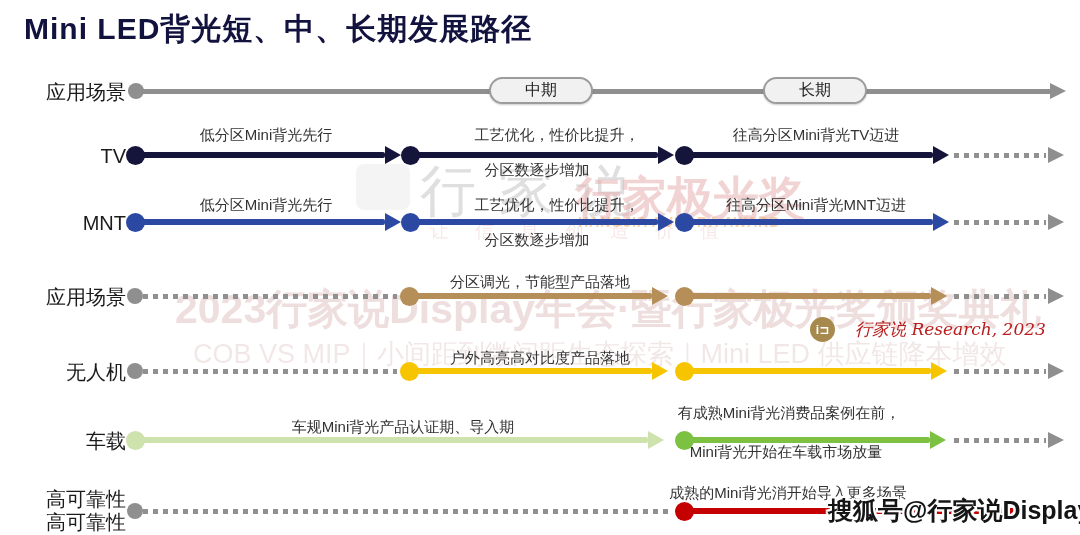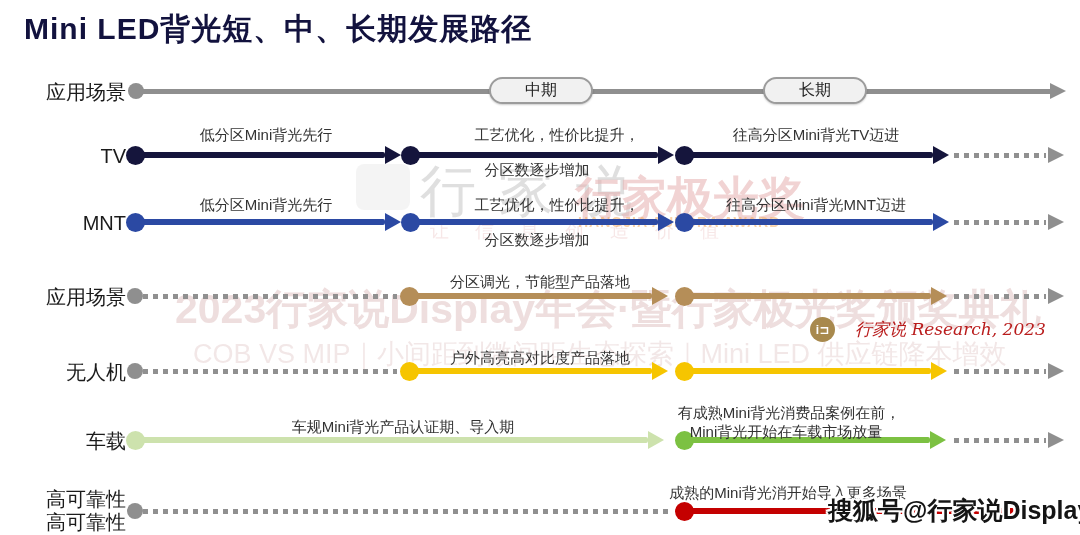--- a/index.html
+++ b/index.html
@@ -141,21 +141,21 @@
   <div class="dot bg-ltgreen" style="left:126px;top:431px;"></div>
   <div class="hline bg-ltgreen" style="left:135px;top:437px;width:513px;"></div>
   <div class="ah bl-ltgreen" style="left:648px;top:431px;"></div>
   <div class="dot bg-green" style="left:675px;top:431px;"></div>
   <div class="hline bg-green" style="left:685px;top:437px;width:245px;"></div>
   <div class="ah bl-green" style="left:930px;top:431px;"></div>
   <div class="dotline" style="left:954px;top:438px;width:92px;"></div>
   <div class="gah" style="left:1048px;top:432px;"></div>
   <div class="seglabel" style="left:403px;top:418px;">车规Mini背光产品认证期、导入期</div>
   <div class="seglabel" style="left:789px;top:404px;">有成熟Mini背光消费品案例在前，</div>
-  <div class="seglabel" style="left:786px;top:423px;">Mini背光开始在车载市场放量</div>
+  <div class="seglabel" style="left:786px;top:443px;">Mini背光开始在车载市场放量</div>
 
   <div class="rowlabel" style="top:488px;">
     <div>高可靠性</div>
     <div>高可靠性</div>
   </div>
   <div class="gdot" style="left:127px;top:503px;"></div>
   <div class="dotline" style="left:143px;top:509px;width:527px;"></div>
   <div class="dot bg-red" style="left:675px;top:502px;"></div>
   <div class="hline bg-red" style="left:685px;top:508px;width:355px;"></div>
   <div class="gah" style="left:1048px;top:503px;"></div>

